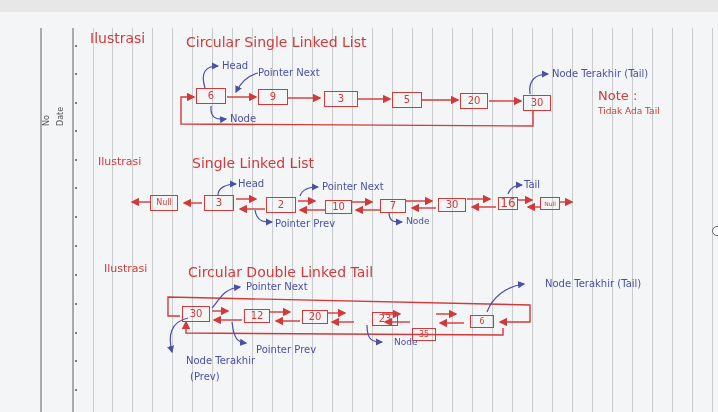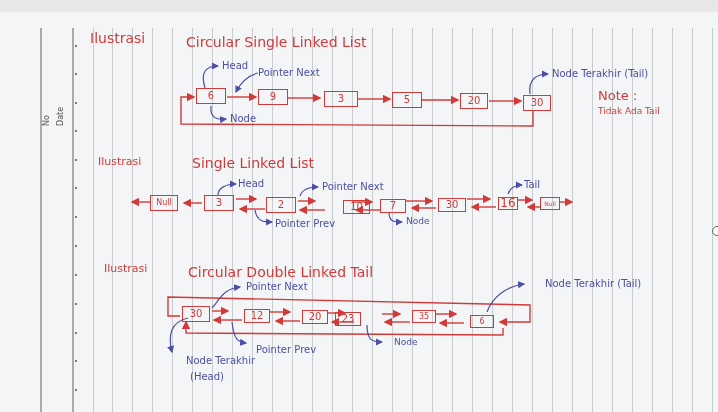--- a/index.html
+++ b/index.html
@@ -160,42 +160,42 @@
   <div class="hw red small" style="left:598px;top:88px;font-size:13px">Note :</div>
   <div class="hw red small" style="left:598px;top:106px;font-size:9px">Tidak Ada Tail</div>
 </div>
 
 <div>
   <div class="hw red" style="left:98px;top:155px;font-size:11px">Ilustrasi</div>
   <div class="hw red title" style="left:192px;top:155px">Single Linked List</div>
   <div class="node" style="left:150px;top:195px;width:26px;font-size:8px">Null</div>
   <div class="node" style="left:204px;top:195px;width:28px">3</div>
   <div class="node" style="left:266px;top:197px;width:28px">2</div>
-  <div class="node" style="left:343px;top:200px;width:25px;line-height:12px;height:12px">10</div>
+  <div class="node" style="left:325px;top:200px;width:25px;line-height:12px;height:12px">10</div>
   <div class="node" style="left:380px;top:199px;width:24px;line-height:12px;height:12px">7</div>
   <div class="node" style="left:438px;top:198px;width:26px;line-height:12px;height:12px">30</div>
   <div class="node" style="left:498px;top:197px;width:18px;line-height:11px;height:11px;font-size:12px">16</div>
   <div class="node" style="left:540px;top:197px;width:18px;line-height:11px;height:11px;font-size:6px">Null</div>
   <div class="hw blue small" style="left:238px;top:178px">Head</div>
   <div class="hw blue small" style="left:322px;top:181px">Pointer Next</div>
   <div class="hw blue small" style="left:275px;top:218px">Pointer Prev</div>
   <div class="hw blue small" style="left:406px;top:216px;font-size:9px">Node</div>
   <div class="hw blue small" style="left:524px;top:179px">Tail</div>
 </div>
 
 <div>
   <div class="hw red" style="left:104px;top:262px;font-size:11px">Ilustrasi</div>
   <div class="hw red title" style="left:188px;top:264px">Circular Double Linked Tail</div>
   <div class="node" style="left:182px;top:306px;width:26px">30</div>
   <div class="node" style="left:244px;top:309px;width:24px;line-height:12px;height:12px">12</div>
   <div class="node" style="left:302px;top:310px;width:24px;line-height:12px;height:12px">20</div>
-  <div class="node" style="left:335px;top:312px;width:24px;line-height:12px;height:12px">23</div>
-  <div class="node" style="left:412px;top:310px;width:22px;line-height:11px;height:11px;font-size:8px">35</div>
+  <div class="node" style="left:372px;top:312px;width:24px;line-height:12px;height:12px">23</div>
+  <div class="node" style="left:412px;top:328px;width:22px;line-height:11px;height:11px;font-size:8px">35</div>
   <div class="node" style="left:470px;top:315px;width:22px;line-height:11px;height:11px;font-size:8px">6</div>
   <div class="hw blue small" style="left:246px;top:281px">Pointer Next</div>
   <div class="hw blue small" style="left:256px;top:344px">Pointer Prev</div>
   <div class="hw blue small" style="left:186px;top:355px">Node Terakhir</div>
-  <div class="hw blue small" style="left:190px;top:371px">(Head)</div>
+  <div class="hw blue small" style="left:190px;top:371px">(Prev)</div>
   <div class="hw blue small" style="left:394px;top:337px;font-size:9px">Node</div>
   <div class="hw blue small" style="left:545px;top:278px">Node Terakhir (Tail)</div>
 </div>
 
 <div style="position:absolute;left:712px;top:226px;width:8px;height:8px;border:1.5px solid #666;border-radius:50%;background:#fff"></div>
 
 </body></html>

